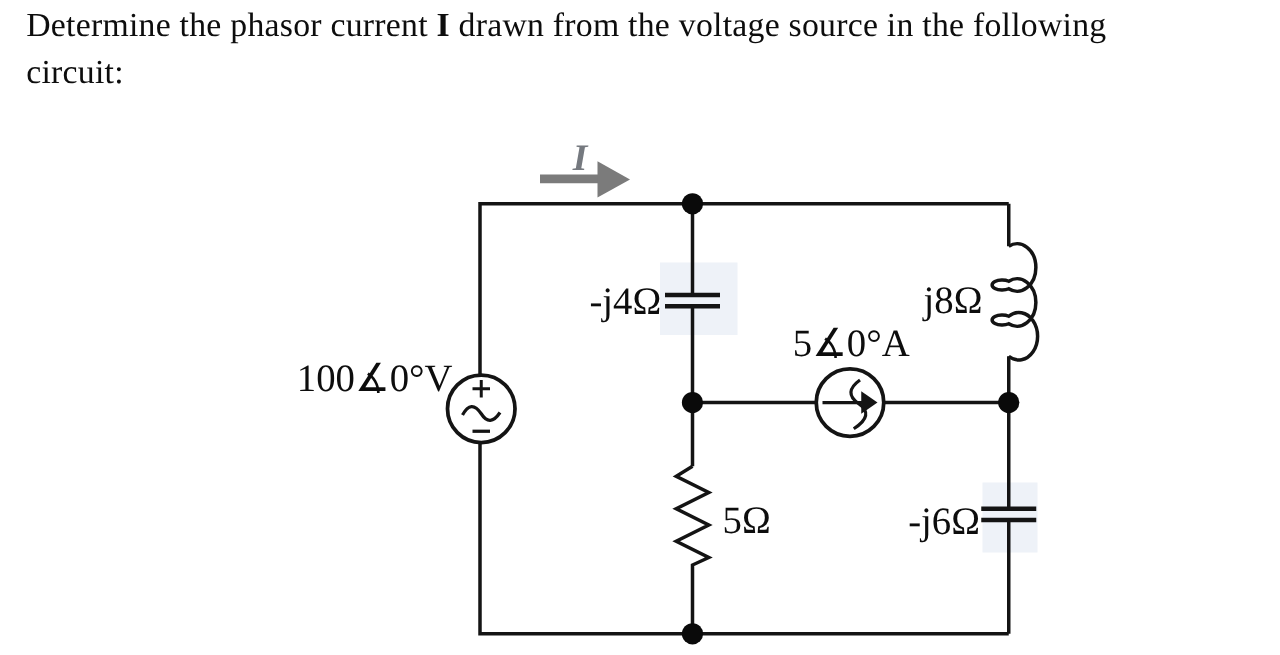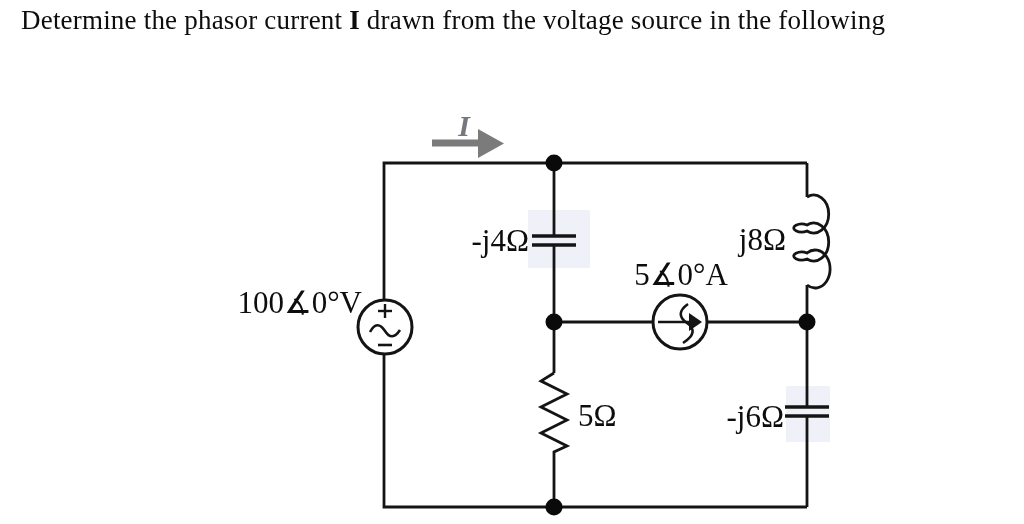--- a/index.html
+++ b/index.html
@@ -16,21 +16,21 @@
   .wire{stroke:#141414;stroke-width:2.8;fill:none;}
   .thick{stroke:#141414;stroke-width:3.5;fill:none;}
   .dot{fill:#0a0a0a;stroke:none;}
   .hl{fill:#eef2f8;}
 </style>
 </head>
 <body>
 
 <div class="page">
 
-  <p class="title"><span>Determine the phasor current </span><b>I</b><span> drawn from the voltage source in the following</span><br></p>
+  <p class="title"><span>Determine the phasor current </span><b>I</b><span> drawn from the voltage source in the following</span><br><span>circuit:</span></p>
 
   <svg class="circuit" width="1024" height="524" viewBox="0 0 1024 524">
 
     <rect class="hl" x="528" y="210" width="62" height="58"></rect>
     <rect class="hl" x="786" y="386" width="44" height="56"></rect>
 
     <path class="wire" d="M807,163 H384 V507 H807"></path>
 
     <path class="wire" d="M554,163 V236"></path>
     <g>

